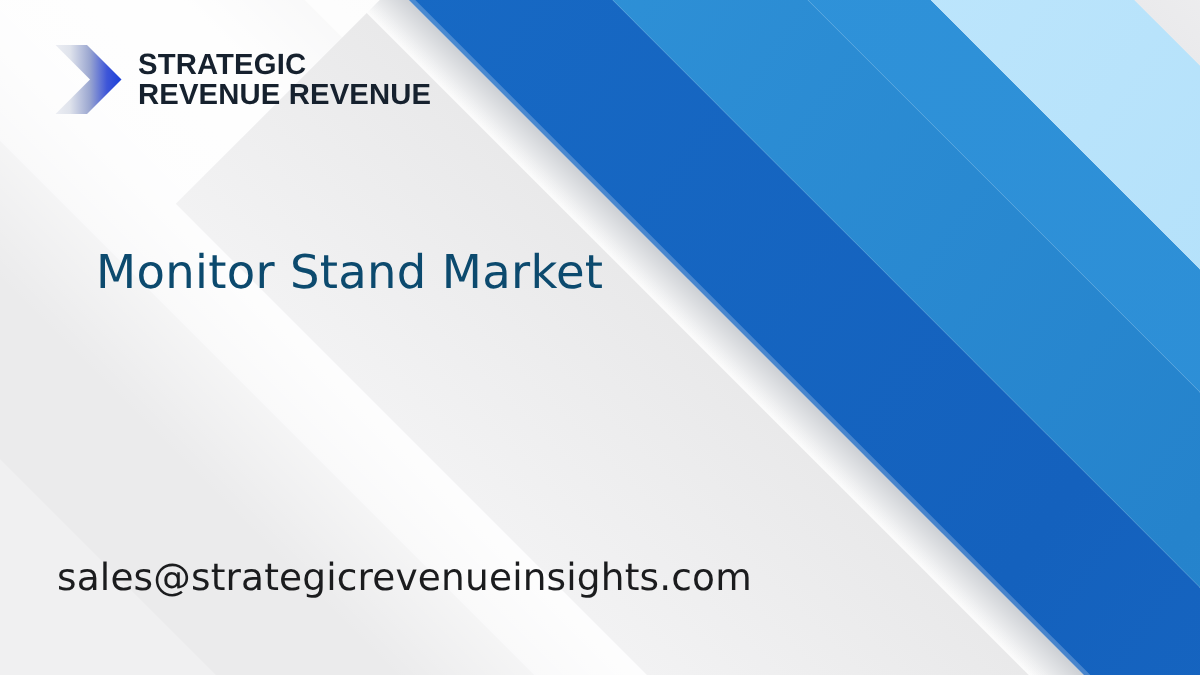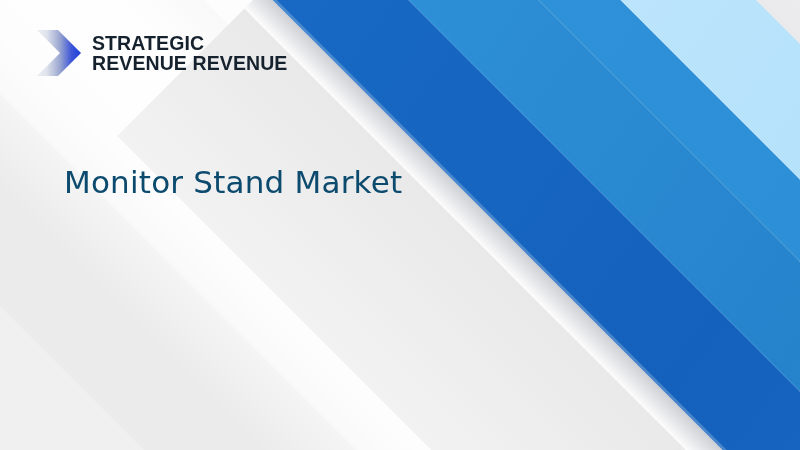--- a/index.html
+++ b/index.html
@@ -228,14 +228,15 @@
       <path d="M1 2 L22 2 L45 25 L22 48 L1 48 L24 25 Z" fill="url(#chevGrad)"></path>
     </svg>
     <div class="logo-text">
       <div class="logo-line1">STRATEGIC</div>
       <div class="logo-line2">REVENUE REVENUE</div>
     </div>
   </div>
 
   <div class="title">Monitor Stand Market</div>
 
+  <div class="email">sales@strategicrevenueinsights.com</div>
 
 </div>
 
 </body></html>

